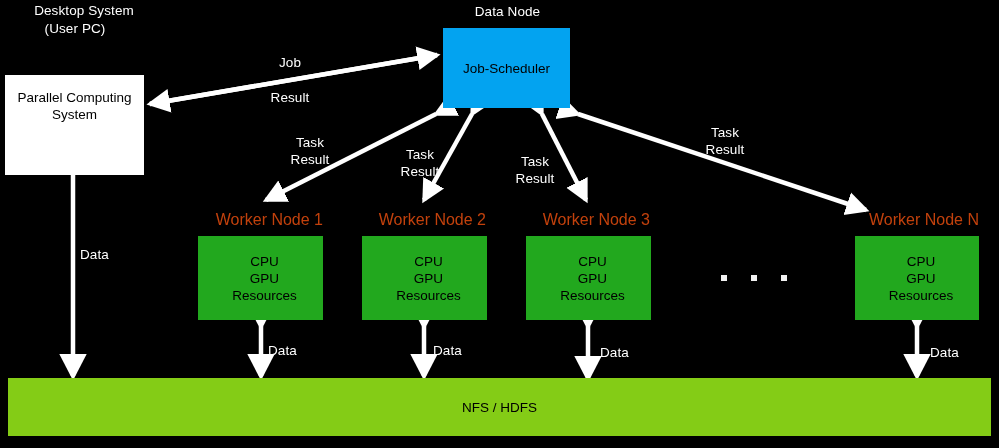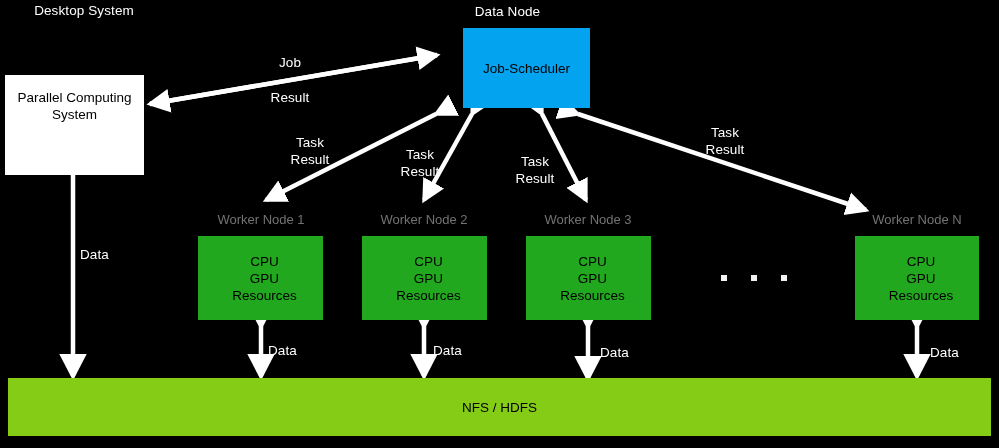--- a/index.html
+++ b/index.html
@@ -49,24 +49,24 @@
   .box-green { background: #22a81e; padding-left: 8px; }
   .box-pink  { background: #84cc16; }
   .dot {
     position: absolute;
     width: 6px;
     height: 6px;
     background: #f2f2f2;
   }
   .nodelabel {
     position: absolute;
-    color: #737373;
-    font-size: 13px;
+    color: #c2410c;
+    font-size: 16px;
     line-height: 16px;
-    text-align: center;
+    text-align: right;
     white-space: nowrap;
   }
 </style>
 </head>
 <body>
 
 <div id="canvas">
 
   <svg class="arrows" viewBox="0 0 999 448">
     <defs>
@@ -117,29 +117,30 @@
     </g>
     <g>
       <line x1="588" y1="326" x2="588" y2="378" stroke="#ffffff" stroke-width="4.5" marker-start="url(#ahs)" marker-end="url(#ahs)"></line>
     </g>
     <g>
       <line x1="917" y1="326" x2="917" y2="376" stroke="#ffffff" stroke-width="4.5" marker-start="url(#ahs)" marker-end="url(#ahs)"></line>
     </g>
   </svg>
 
   <div class="lbl" style="left:0px; top:2px; width:150px;padding-left:9px;">Desktop System</div>
+  <div class="lbl" style="left:0px; top:20px; width:150px;">(User PC)</div>
 
   <div class="box box-white" style="left:5px; top:58px; width:139px; height:100px; align-items:flex-start; padding-top:14px;">
     <span style="width:100%;">Parallel Computing
 System</span>
   </div>
 
   <div class="lbl" style="left:440px; top:3px; width:135px;">Data Node</div>
 
-  <div class="box box-blue" style="left:443px; top:28px; width:127px; height:80px;margin-left:20px;">
+  <div class="box box-blue" style="left:443px; top:28px; width:127px; height:80px;">
     <span>Job-Scheduler</span>
   </div>
 
   <div class="lbl" style="left:255px; top:54px; width:70px;">Job</div>
   <div class="lbl" style="left:255px; top:89px; width:70px;">Result</div>
 
   <div class="lbl" style="left:275px; top:134px; width:70px;">Task
 Result</div>
   <div class="lbl" style="left:385px; top:146px; width:70px;">Task
 Result</div>

